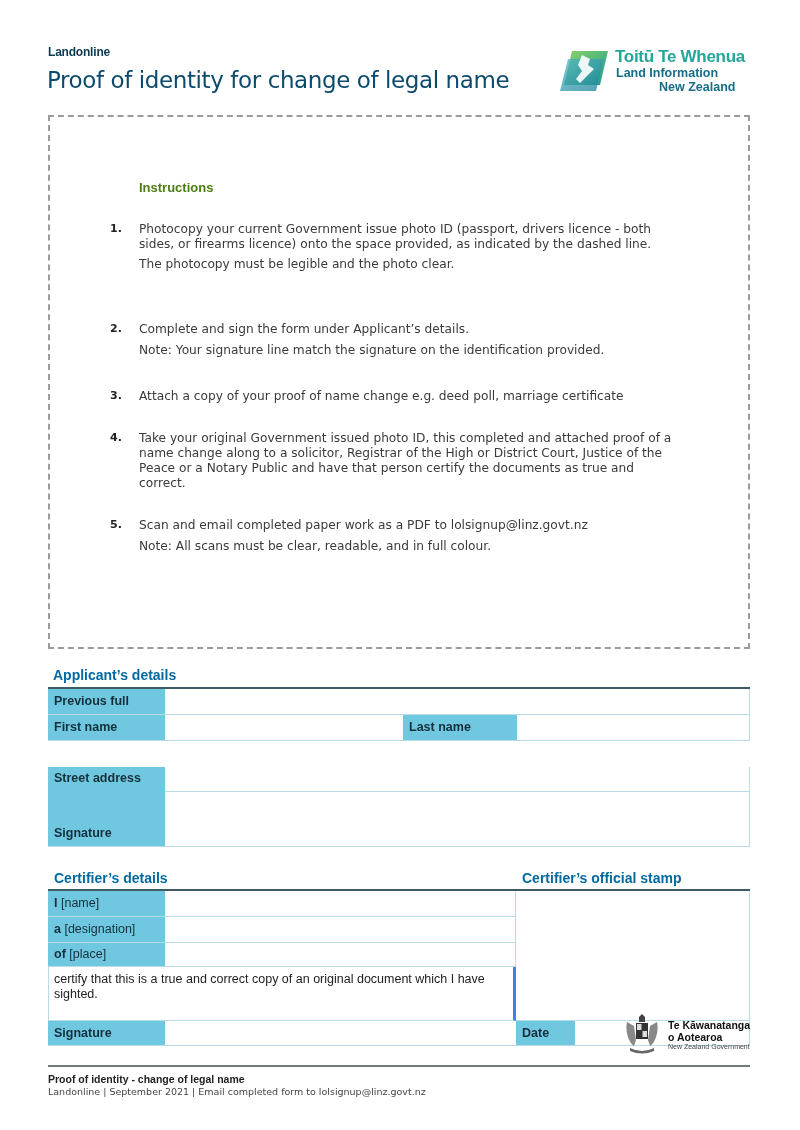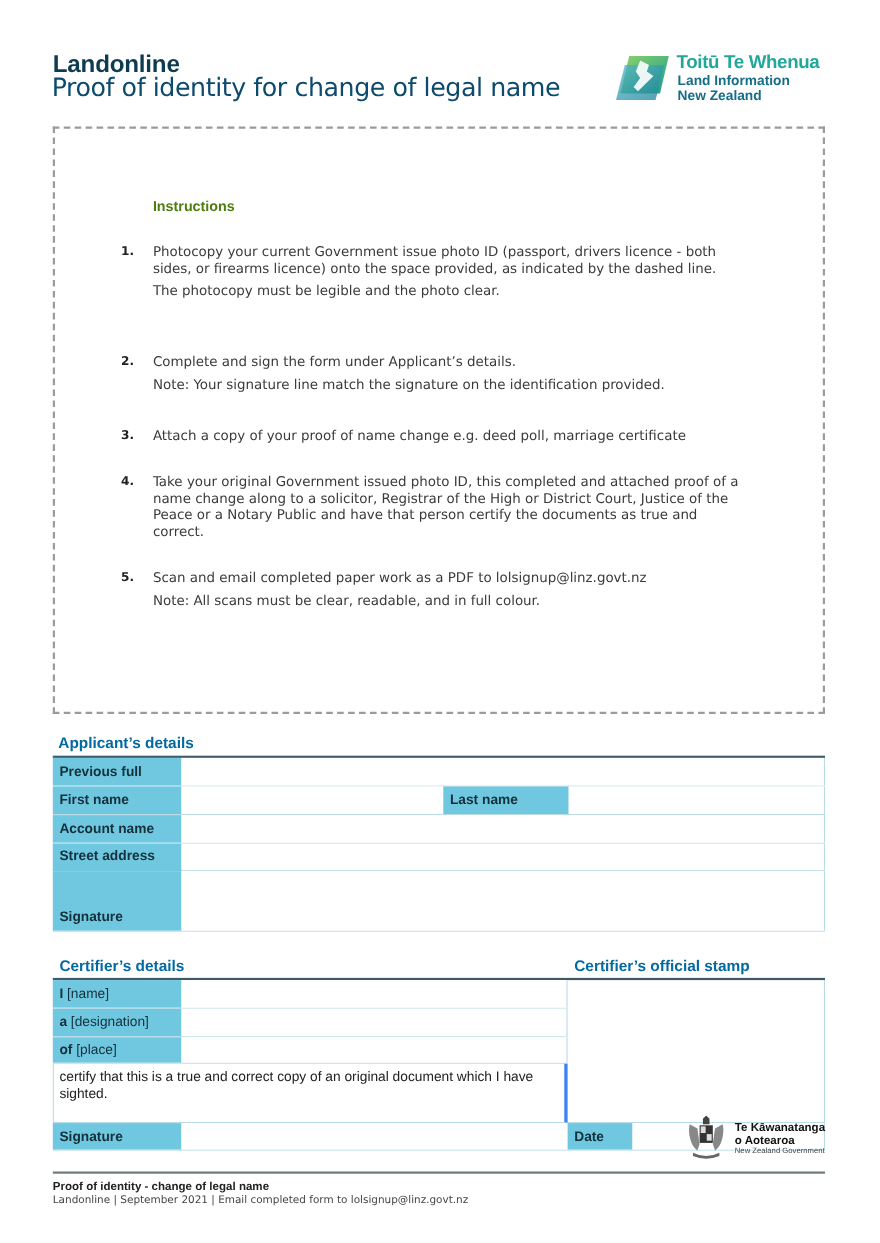--- a/index.html
+++ b/index.html
@@ -1,27 +1,27 @@
 <!DOCTYPE html>
 <html><head>
 <meta charset="utf-8">
 <style>
   * { box-sizing: border-box; margin: 0; padding: 0; }
   html, body { width: 800px; height: 1130px; background: #ffffff; }
   body { position: relative; font-family: "DejaVu Sans", "Liberation Sans", sans-serif; color: #333333; overflow: hidden; }
 
-  .brand { position: absolute; left: 48px; top: 45px; font-family: "Liberation Sans", sans-serif; font-weight: bold; font-size: 22px; color: #0d3b4f; letter-spacing: -0.2px; }
+  .brand { position: absolute; left: 48px; top: 45px; font-family: "Liberation Sans", sans-serif; font-weight: bold; font-size: 12px; color: #0d3b4f; letter-spacing: -0.2px; }
   .title { position: absolute; left: 47px; top: 67px; font-family: "DejaVu Sans", sans-serif; font-size: 23px; color: #0c4a6e; letter-spacing: -0.4px; white-space: nowrap; }
 
   .logo { position: absolute; left: 560px; top: 47px; width: 200px; height: 50px; }
   .logo-mark { position: absolute; left: 0; top: 2px; width: 50px; height: 44px; }
   .logo-line1 { position: absolute; left: 55px; top: 0px; font-family: "Liberation Sans", sans-serif; font-weight: bold; font-size: 17px; color: #22a79a; white-space: nowrap; letter-spacing: -0.3px; }
   .logo-line2, .logo-line3 { position: absolute; left: 56px; font-family: "Liberation Sans", sans-serif; font-weight: bold; font-size: 12.5px; color: #176d86; white-space: nowrap; }
   .logo-line2 { top: 19px; }
-  .logo-line3 { top: 33px; }
+  .logo-line3 { top: 33px; margin-left: 43px; }
 
   .dashed-area { position: absolute; left: 48px; top: 115px; width: 702px; height: 534px; border: 2px dashed #9b9b9b; }
   .instr-heading { position: absolute; left: 139px; top: 180px; font-family: "Liberation Sans", sans-serif; font-weight: bold; font-size: 13px; color: #4d7c0f; }
 
   .instr { position: absolute; left: 110px; width: 560px; font-family: "DejaVu Sans", sans-serif; font-size: 12.2px; color: #3a3a3a; }
   .instr .num { position: absolute; left: 0; top: 0; font-weight: bold; font-size: 11px; color: #222; }
   .instr .body { position: absolute; left: 29px; width: 535px; line-height: 14.5px; }
   .instr .body p { margin: 0; }
   .instr .body p + p { margin-top: 6px; }
 
@@ -120,24 +120,20 @@
     <div class="fld" style="left:117px; top:0; width:585px; height:25px;"></div>
   </div>
 
   <div class="row" style="top:26px; height:26px; width:702px;">
     <div class="lbl bold" style="left:0; top:0; width:117px; height:25px; line-height:25px;">First name</div>
     <div class="fld" style="left:117px; top:0; width:238px; height:25px; border-right:none;"></div>
     <div class="lbl bold" style="left:355px; top:0; width:114px; height:25px; line-height:25px;">Last name</div>
     <div class="fld" style="left:469px; top:0; width:233px; height:25px;"></div>
   </div>
 
-  <div class="row" style="top:52px; height:26px; width:702px;">
-    <div class="lbl bold" style="left:0; top:0; width:117px; height:25px; line-height:25px;">Account name</div>
-    <div class="fld" style="left:117px; top:0; width:585px; height:25px;"></div>
-  </div>
 
   <div class="row" style="top:78px; height:25px; width:702px;">
     <div class="lbl bold" style="left:0; top:0; width:117px; height:25px; line-height:22px;">Street address</div>
     <div class="fld" style="left:117px; top:0; width:585px; height:24px;"></div>
   </div>
 
   <div class="row" style="top:103px; height:55px; width:702px;">
     <div class="lbl bold" style="left:0; top:0; width:117px; height:54px; padding-top:34px;">Signature</div>
     <div class="fld" style="left:117px; top:0; width:585px; height:54px;"></div>
   </div>

